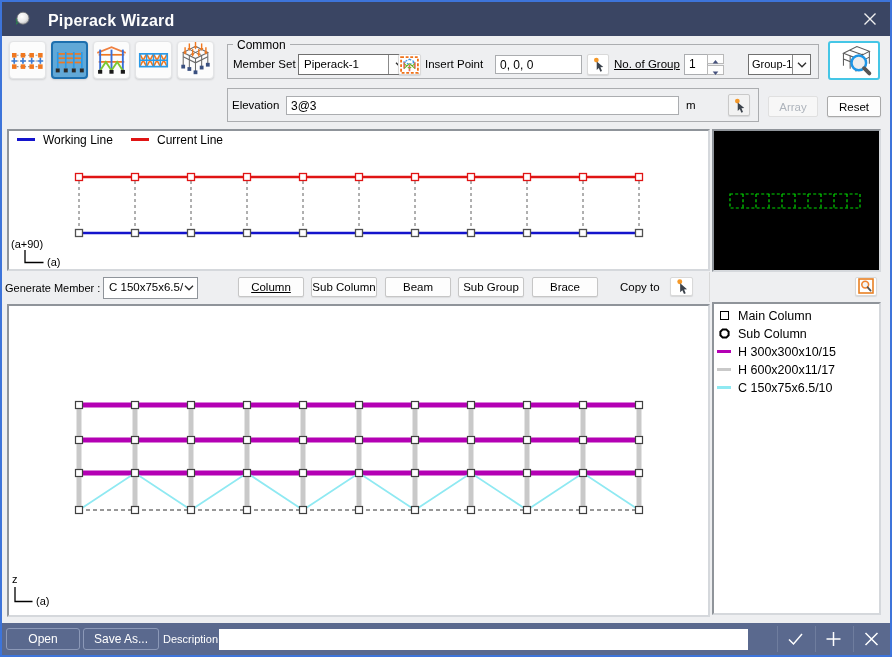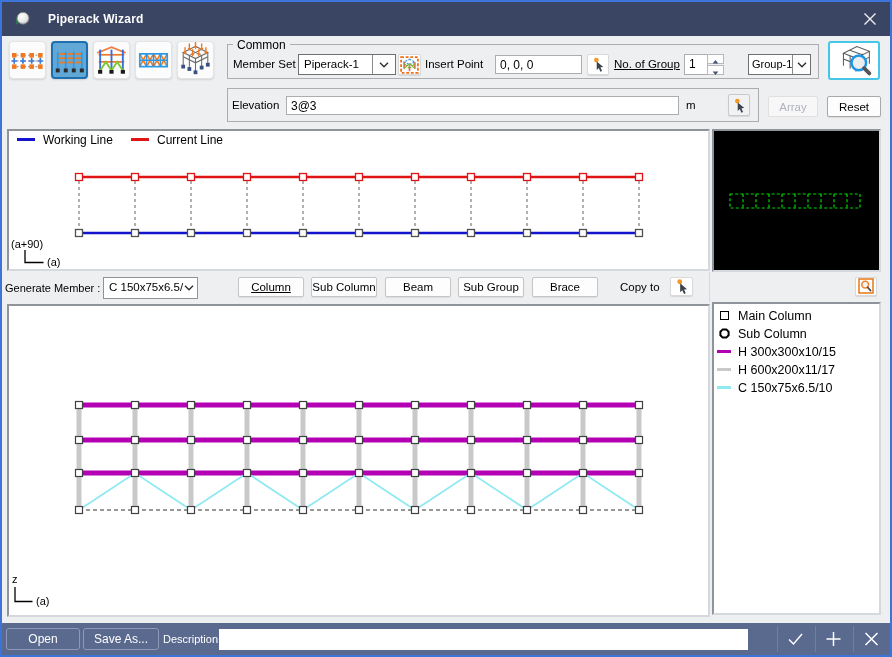--- a/index.html
+++ b/index.html
@@ -1,21 +1,21 @@
 <!DOCTYPE html>
 <html><head><meta charset="utf-8">
 <style>
 * { margin:0; padding:0; box-sizing:border-box; }
 html,body { width:892px; height:657px; }
 body { font-family:"Liberation Sans",sans-serif; font-size:12px; color:#000; position:relative;
        background:#eeeff1; overflow:hidden; }
 .abs { position:absolute; }
 #frame { position:absolute; inset:0; border:2px solid #3d74da; }
 #title { position:absolute; left:2px; top:2px; right:2px; height:34px; background:#3a4563; }
-#title .t { position:absolute; left:46px; top:10px; font-size:12px; font-weight:bold; color:#fdfdfd; letter-spacing:0.2px; }
+#title .t { position:absolute; left:46px; top:10px; font-size:16px; font-weight:bold; color:#fdfdfd; letter-spacing:0.2px; }
 #closex { position:absolute; right:12px; top:9px; width:16px; height:16px; }
 .panel { position:absolute; background:#fff; border:2px solid; border-color:#8f949a #d5d8dc #d5d8dc #8f949a; }
 .icobtn { position:absolute; width:37px; height:38px; background:#fcfcfc; border:1px solid #e3e4e6; border-radius:4px;
           box-shadow:0 1px 2px rgba(0,0,0,0.12); display:flex; align-items:center; justify-content:center; }
 .icobtn.sel { background:#61a8d7; border:2px solid #1d6fae; }
 .grp { position:absolute; border:1px solid #abadb0; }
 .grplabel { position:absolute; top:-7px; left:5px; background:#eeeff1; padding:0 4px; font-size:12px; }
 .lbl { position:absolute; font-size:11.5px; white-space:nowrap; }
 .field { position:absolute; background:#fff; border:1px solid #abadb0; font-size:12px; padding:2px 4px 0; white-space:nowrap; }
 .combo { position:absolute; background:#fff; border:1px solid #707070; }
@@ -140,21 +140,21 @@
       <path d="M13.6 12.2L15.5 15.5L17.4 12.2Z" fill="#f07820"></path>
       <path d="M22 7.5v5.5" stroke="#f07820" stroke-width="1.5" fill="none"></path>
       <path d="M20.1 12.2L22 15.5L23.9 12.2Z" fill="#f07820"></path>
     </svg>
   </div>
 
 <div class="grp" style="left:227px;top:44px;width:592px;height:35px;">
   <div class="grplabel">Common</div>
 </div>
 <div class="lbl" style="left:233px;top:58px;">Member Set</div>
-<div class="combo" style="left:298px;top:54px;width:98px;height:21px;padding-left:34px;">
+<div class="combo" style="left:298px;top:54px;width:114px;height:21px;padding-left:34px;">
   <div class="tx">Piperack-1</div>
   <div class="ar">
       <svg width="10" height="6" viewBox="0 0 10 6" xmlns="http://www.w3.org/2000/svg">
         <path d="M1 0.8L5 4.8L9 0.8" fill="none" stroke="#2b2b2b" stroke-width="1.3"></path>
       </svg>
     </div>
 </div>
 <div class="sbtn" style="left:398px;top:54px;width:23px;height:21px;">
     <svg width="22" height="20" viewBox="0 0 22 20" xmlns="http://www.w3.org/2000/svg">
       <rect x="2.2" y="1.8" width="17.6" height="16.4" fill="none" stroke="#f07118" stroke-width="1.9" stroke-dasharray="3,1.8"></rect>

